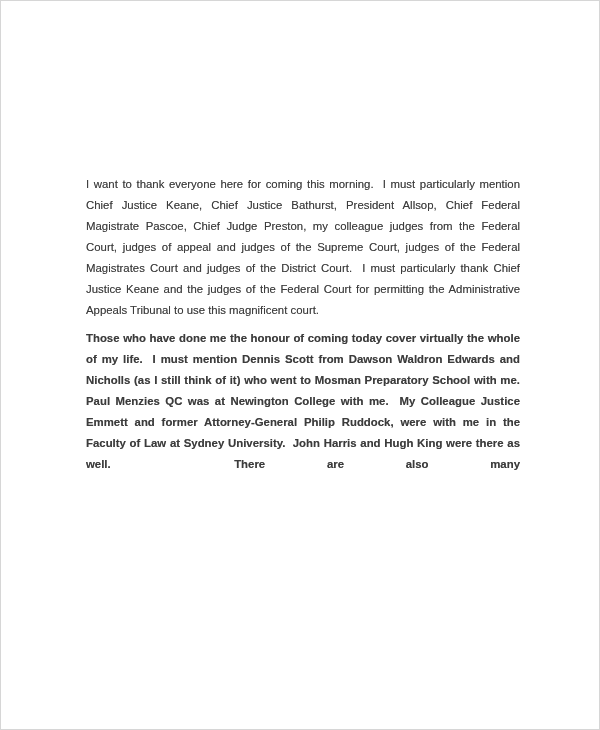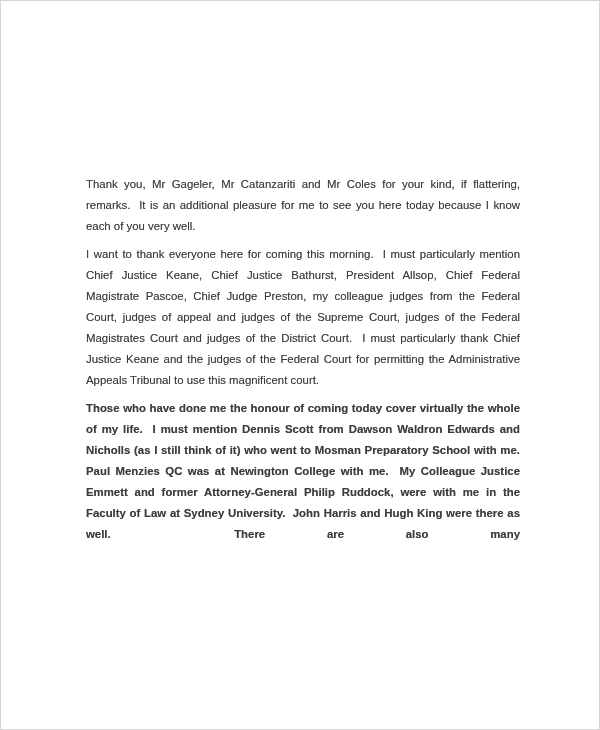--- a/index.html
+++ b/index.html
@@ -35,17 +35,16 @@
   .text-block p.continues {
     text-align-last: justify;
     font-weight: bold;
   }
 </style>
 </head>
 <body>
 
 <div class="page">
   <div class="text-block">
-    <p>Thank you, Mr Gageler, Mr Catanzariti and Mr Coles for your kind, if flattering, remarks.  It is an additional pleasure for me to see you here today because I know each of you very well.</p>
     <p>I want to thank everyone here for coming this morning.  I must particularly mention Chief Justice Keane, Chief Justice Bathurst, President Allsop, Chief Federal Magistrate Pascoe, Chief Judge Preston, my colleague judges from the Federal Court, judges of appeal and judges of the Supreme Court, judges of the Federal Magistrates Court and judges of the District Court.  I must particularly thank Chief Justice Keane and the judges of the Federal Court for permitting the Administrative Appeals Tribunal to use this magnificent court.</p>
     <p class="continues">Those who have done me the honour of coming today cover virtually the whole of my life.  I must mention Dennis Scott from Dawson Waldron Edwards and Nicholls (as I still think of it) who went to Mosman Preparatory School with me.  Paul Menzies QC was at Newington College with me.  My Colleague Justice Emmett and former Attorney-General Philip Ruddock, were with me in the Faculty of Law at Sydney University.  John Harris and Hugh King were there as well.  There are also many</p>
   </div>
 </div>
 
 </body></html>

